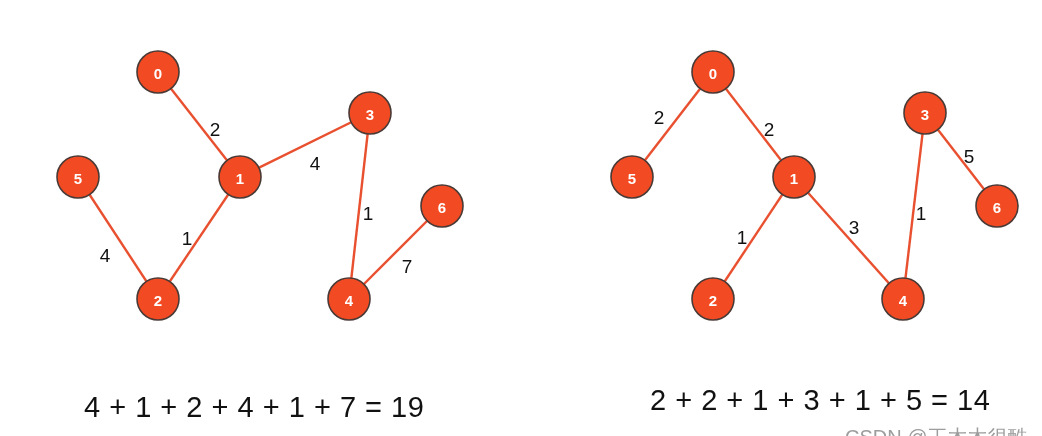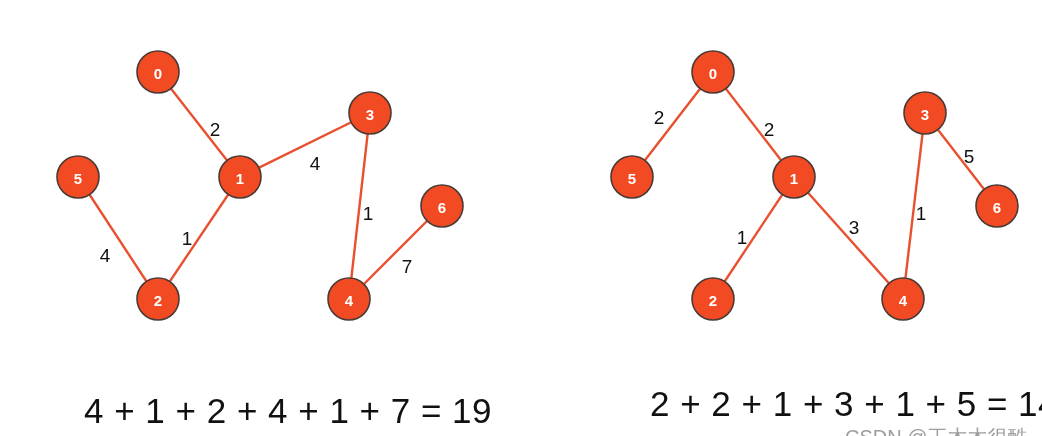--- a/index.html
+++ b/index.html
@@ -5,21 +5,21 @@
   html, body { margin: 0; padding: 0; background: #ffffff; }
   body { width: 1042px; height: 436px; position: relative; overflow: hidden;
          font-family: "Liberation Sans", sans-serif; }
   #canvas { position: absolute; left: 0; top: 0; width: 1042px; height: 436px; }
   .edge { stroke: #e8502f; stroke-width: 2.4; }
   .node-circle { fill: #f24a22; stroke: #4a3a36; stroke-width: 1.6; }
   .node-label { fill: #ffffff; font-family: "Liberation Sans", sans-serif; font-weight: bold;
                 font-size: 15px; text-anchor: middle; dominant-baseline: central; }
   .weight-label { fill: #111111; font-family: "Liberation Sans", sans-serif; font-size: 19px;
                   text-anchor: middle; dominant-baseline: central; }
-  .equation { position: absolute; font-family: "Liberation Sans", sans-serif; font-size: 35px;
+  .equation { position: absolute; font-family: "Liberation Sans", sans-serif; font-size: 29px;
               color: #111111; white-space: nowrap; letter-spacing: 0.5px; }
   #eq-left { left: 84px; top: 391px; }
   #eq-right { left: 650px; top: 384px; }
   .watermark { position: absolute; left: 845px; top: 424px; font-family: "Liberation Sans", sans-serif;
                font-size: 20px; color: rgba(140,140,140,0.85); white-space: nowrap; }
 </style>
 </head>
 <body>
 
 <svg id="canvas" width="1042" height="436" viewBox="0 0 1042 436" xmlns="http://www.w3.org/2000/svg">

